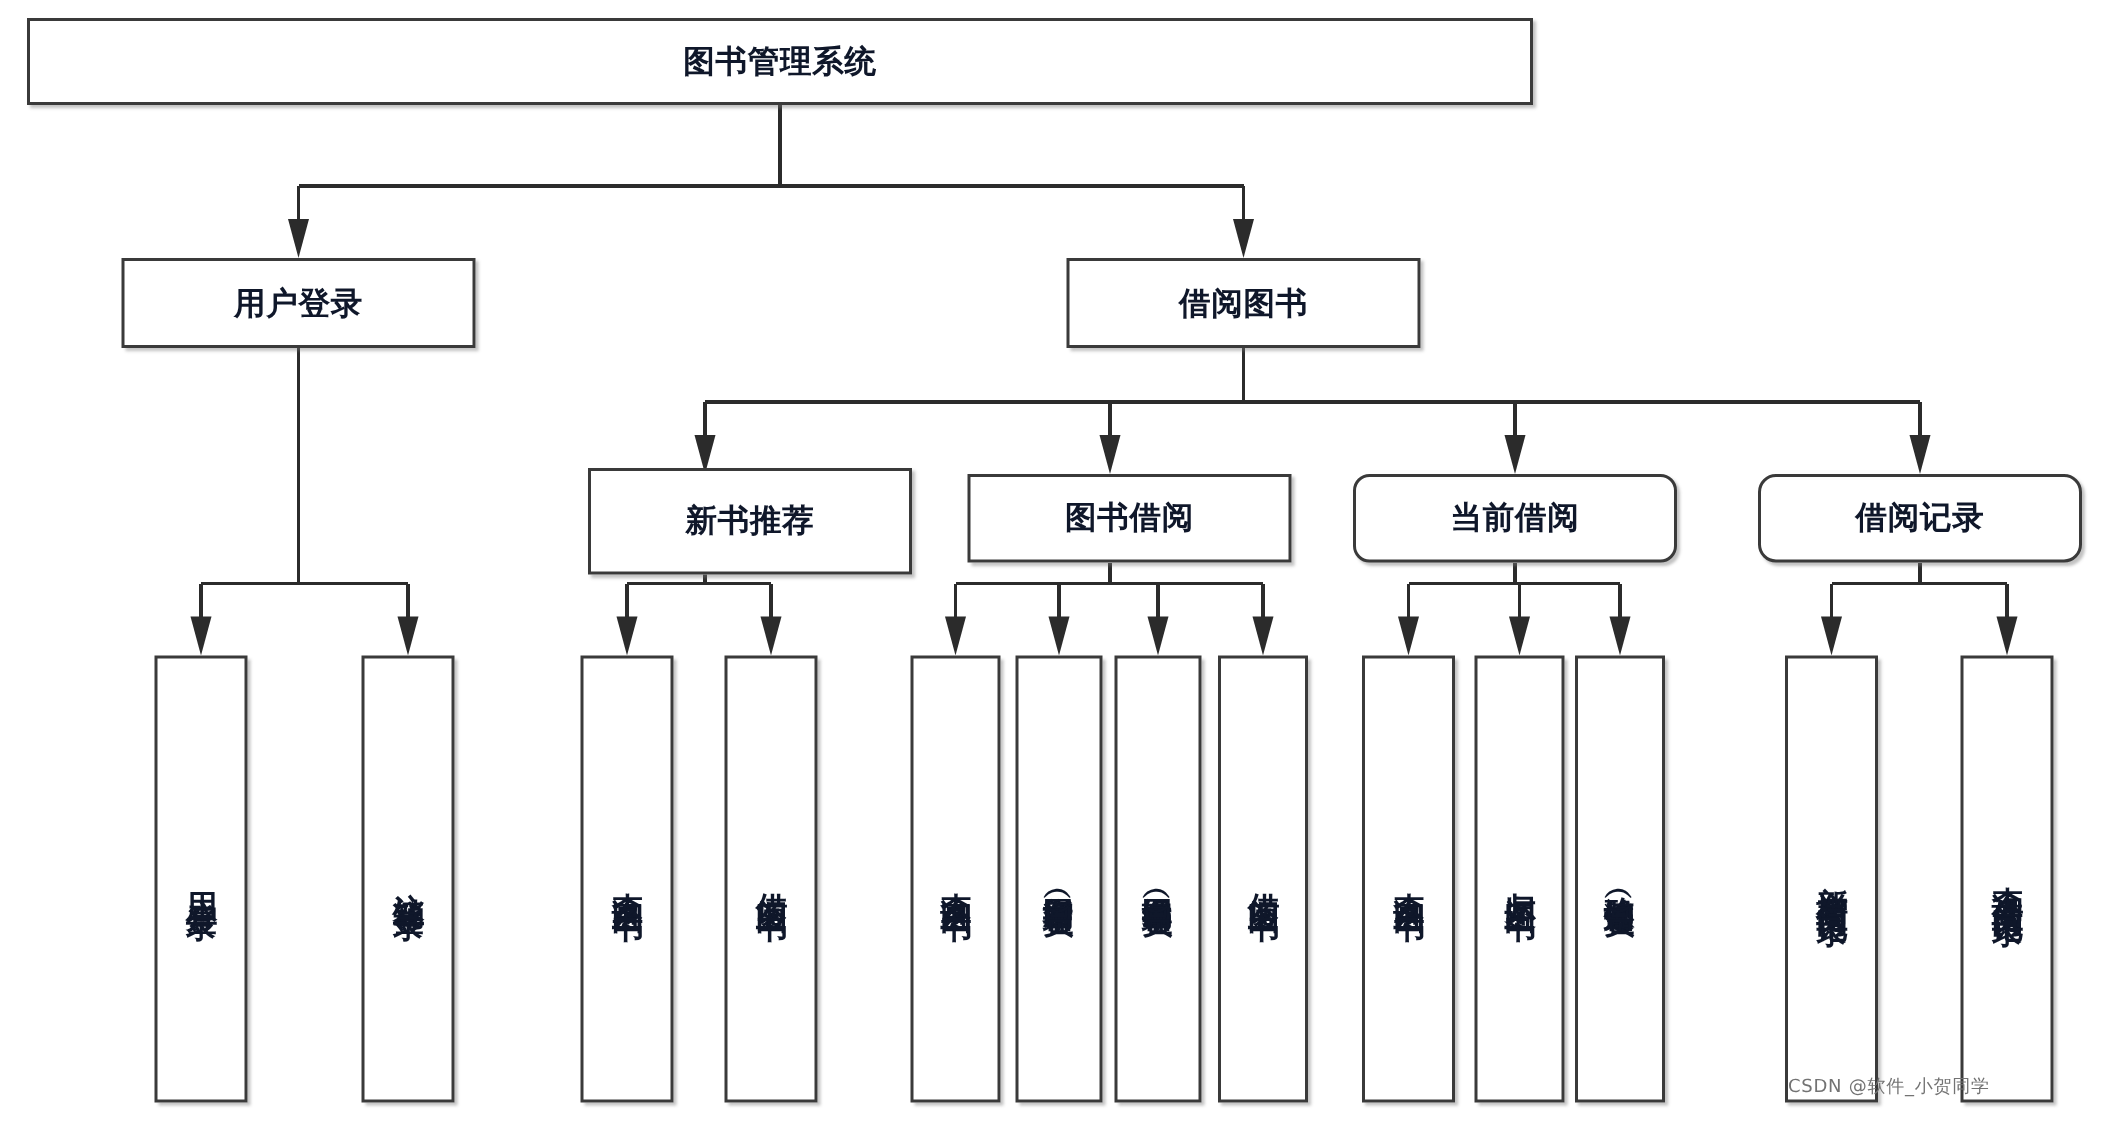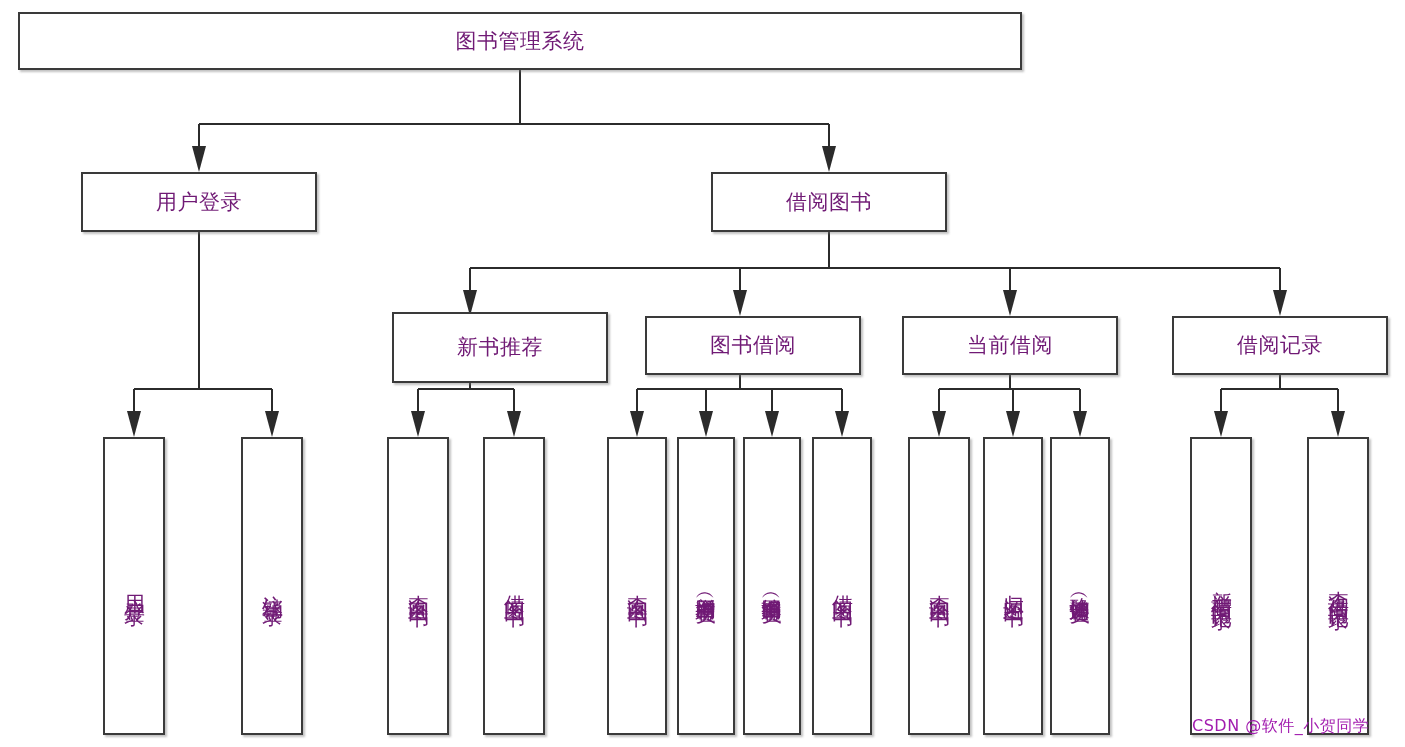--- a/index.html
+++ b/index.html
@@ -32,24 +32,25 @@
     box-sizing: border-box;
     background: #ffffff;
     border: 2.5px solid #3a3a3a;
     box-shadow: 2px 2px 2px rgba(120,120,120,0.45);
     display: flex;
     align-items: center;
     justify-content: center;
     overflow: hidden;
   }
   .node .label {
-    color: #701a75;
+    color: #0f172a;
     line-height: 1.18;
     text-align: center;
     white-space: pre;
+    font-weight: bold;
   }
   .node.horiz .label {
     font-size: 21px;
     letter-spacing: 0.5px;
   }
   .node.vert {
     align-items: center;
     justify-content: center;
   }
   .node.vert .label {
@@ -60,22 +61,22 @@
     line-height: 1;
     text-align: center;
     white-space: nowrap;
   }
   .node.vert.tight .label {
     letter-spacing: 1px;
     font-size: 20px;
   }
   .watermark {
     position: absolute;
-    color: #a21caf;
-    font-size: 16px;
+    color: #737373;
+    font-size: 12px;
     letter-spacing: 0.5px;
     white-space: nowrap;
     font-family: "DejaVu Sans", "Liberation Sans", sans-serif;
   }
 </style>
 </head>
 <body>
 
 <div id="canvas">
   <svg id="edges" xmlns="http://www.w3.org/2000/svg">
@@ -141,24 +142,24 @@
       </div>
       <div class="node horiz" style="left: 711px; top: 172px; width: 236px; height: 60px;">
         <span class="label">借阅图书</span>
       </div>
       <div class="node horiz" style="left: 362px; top: 312px; width: 216px; height: 71px; margin-left: 30px;">
         <span class="label">新书推荐</span>
       </div>
       <div class="node horiz" style="left: 632px; top: 316px; width: 216px; height: 59px; margin-left: 13px;">
         <span class="label">图书借阅</span>
       </div>
-      <div class="node horiz" style="left: 902px; top: 316px; width: 216px; height: 59px;">
+      <div class="node horiz" style="left: 902px; top: 316px; width: 216px; height: 59px; border-radius: 11px;">
         <span class="label">当前借阅</span>
       </div>
-      <div class="node horiz" style="left: 1172px; top: 316px; width: 216px; height: 59px;">
+      <div class="node horiz" style="left: 1172px; top: 316px; width: 216px; height: 59px; border-radius: 12px;">
         <span class="label">借阅记录</span>
       </div>
       <div class="node vert" style="left: 103px; top: 437px; width: 62px; height: 298px;">
         <span class="label">用户登录</span>
       </div>
       <div class="node vert" style="left: 241px; top: 437px; width: 62px; height: 298px;">
         <span class="label">注销登录</span>
       </div>
       <div class="node vert" style="left: 387px; top: 437px; width: 62px; height: 298px;">
         <span class="label">查询图书</span>

